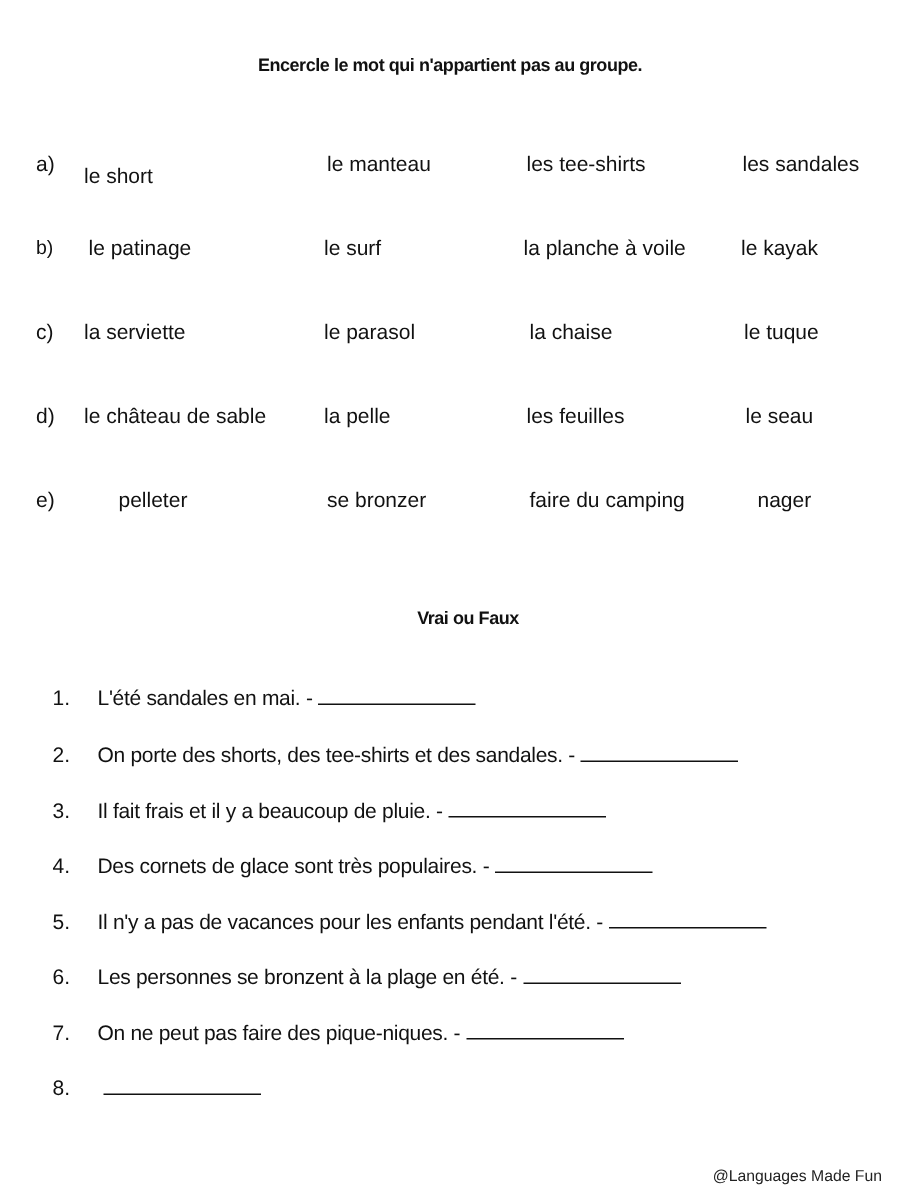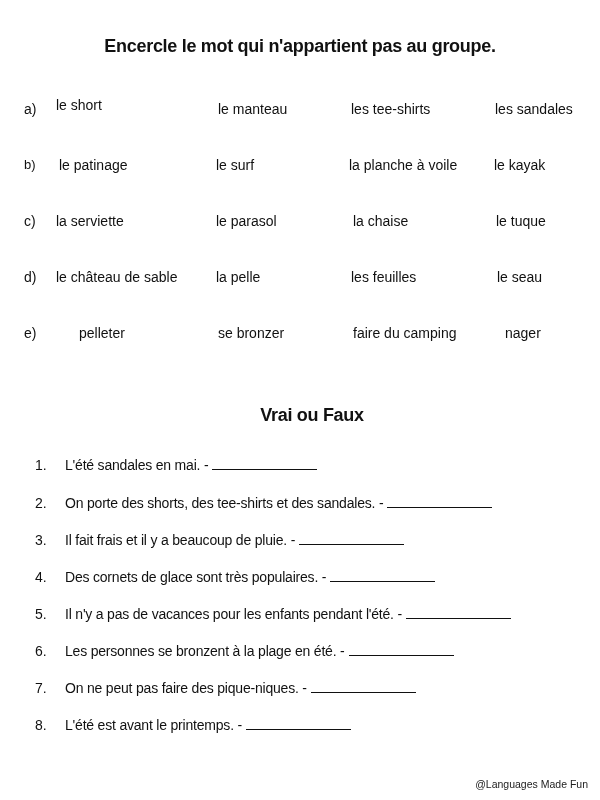--- a/index.html
+++ b/index.html
@@ -1,34 +1,34 @@
 <!DOCTYPE html>
 <html><head>
   <meta charset="utf-8">
   <style>
     html, body { margin: 0; padding: 0; background: #ffffff; }
     body { width: 600px; height: 800px; position: relative; overflow: hidden;
            font-family: "Liberation Sans", sans-serif; color: #111111; }
     .title { position: absolute; left: 0; width: 600px; text-align: center;
-             font-weight: bold; font-size: 18px; letter-spacing: -0.3px; }
+             font-weight: bold; font-size: 12px; letter-spacing: -0.3px; }
     .word { position: absolute; font-size: 14px; white-space: nowrap; }
     .letter { position: absolute; left: 24px; font-size: 14px; }
     .tf-num { position: absolute; left: 35px; font-size: 14px; }
     .tf-text { position: absolute; left: 65px; font-size: 14px; white-space: nowrap; letter-spacing: -0.2px; }
     .blank { display: inline-block; width: 105px; border-bottom: 1.5px solid #111; margin-left: 4px; height: 12px; vertical-align: baseline; }
     .footer { position: absolute; right: 12px; top: 778px; font-size: 10.5px; color: #222; }
   </style>
 </head>
 <body>
 
 <div class="title" style="top:36px;">Encercle le mot qui n'appartient pas au groupe.</div>
 
 <div>
   <span class="letter" style="top:101px;">a)</span>
-  <span class="word" style="left:56px;top:97px;">le short</span>
+  <span class="word" style="left:56px;top:109px;">le short</span>
   <span class="word" style="left:218px;top:101px;">le manteau</span>
   <span class="word" style="left:351px;top:101px;">les tee-shirts</span>
   <span class="word" style="left:495px;top:101px;">les sandales</span>
 </div>
 
 <div>
   <span class="letter" style="top:157px;font-size:13px;">b)</span>
   <span class="word" style="left:59px;top:157px;">le patinage</span>
   <span class="word" style="left:216px;top:157px;">le surf</span>
   <span class="word" style="left:349px;top:157px;">la planche à voile</span>
@@ -84,16 +84,16 @@
 <div>
   <span class="tf-num" style="top:643px;">6.</span>
   <span class="tf-text" style="top:643px;"><span>Les personnes se bronzent à la plage en été. -</span><span class="blank"></span></span>
 </div>
 <div>
   <span class="tf-num" style="top:680px;">7.</span>
   <span class="tf-text" style="top:680px;"><span>On ne peut pas faire des pique-niques. -</span><span class="blank"></span></span>
 </div>
 <div>
   <span class="tf-num" style="top:717px;">8.</span>
-  <span class="tf-text" style="top:717px;"><span>L'été est avant le printemps. -</span><span class="blank"></span></span>
+  <span class="tf-text" style="top:717px;"><span class="blank"></span></span>
 </div>
 
 <div class="footer">@Languages Made Fun</div>
 
 </body></html>

